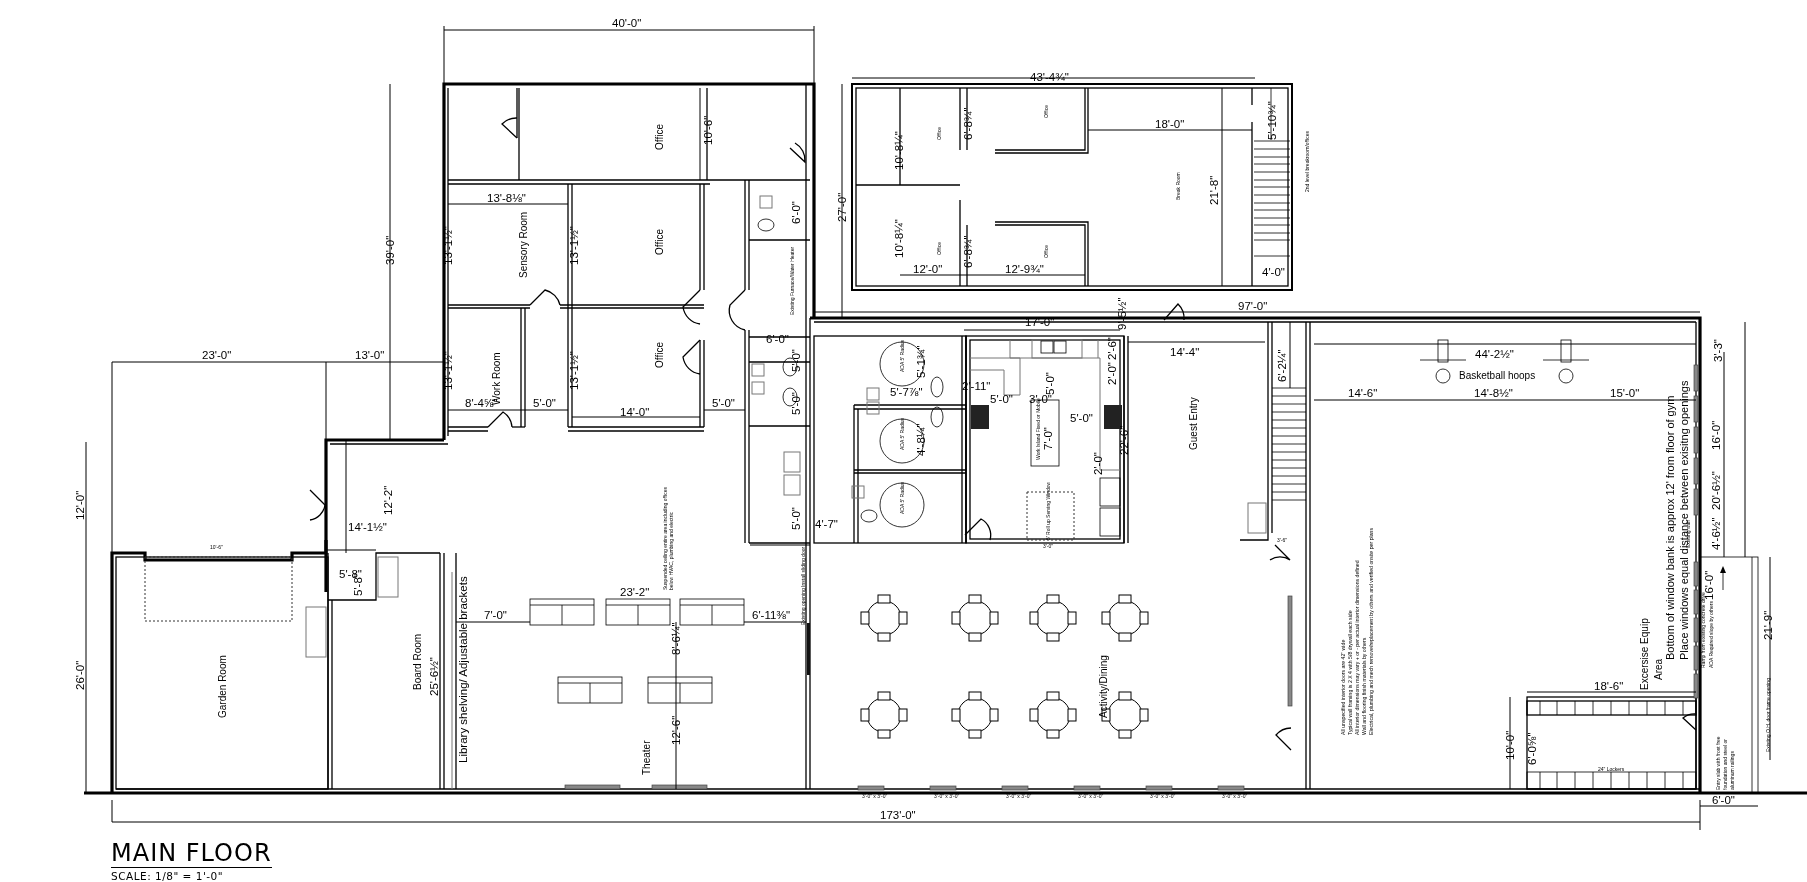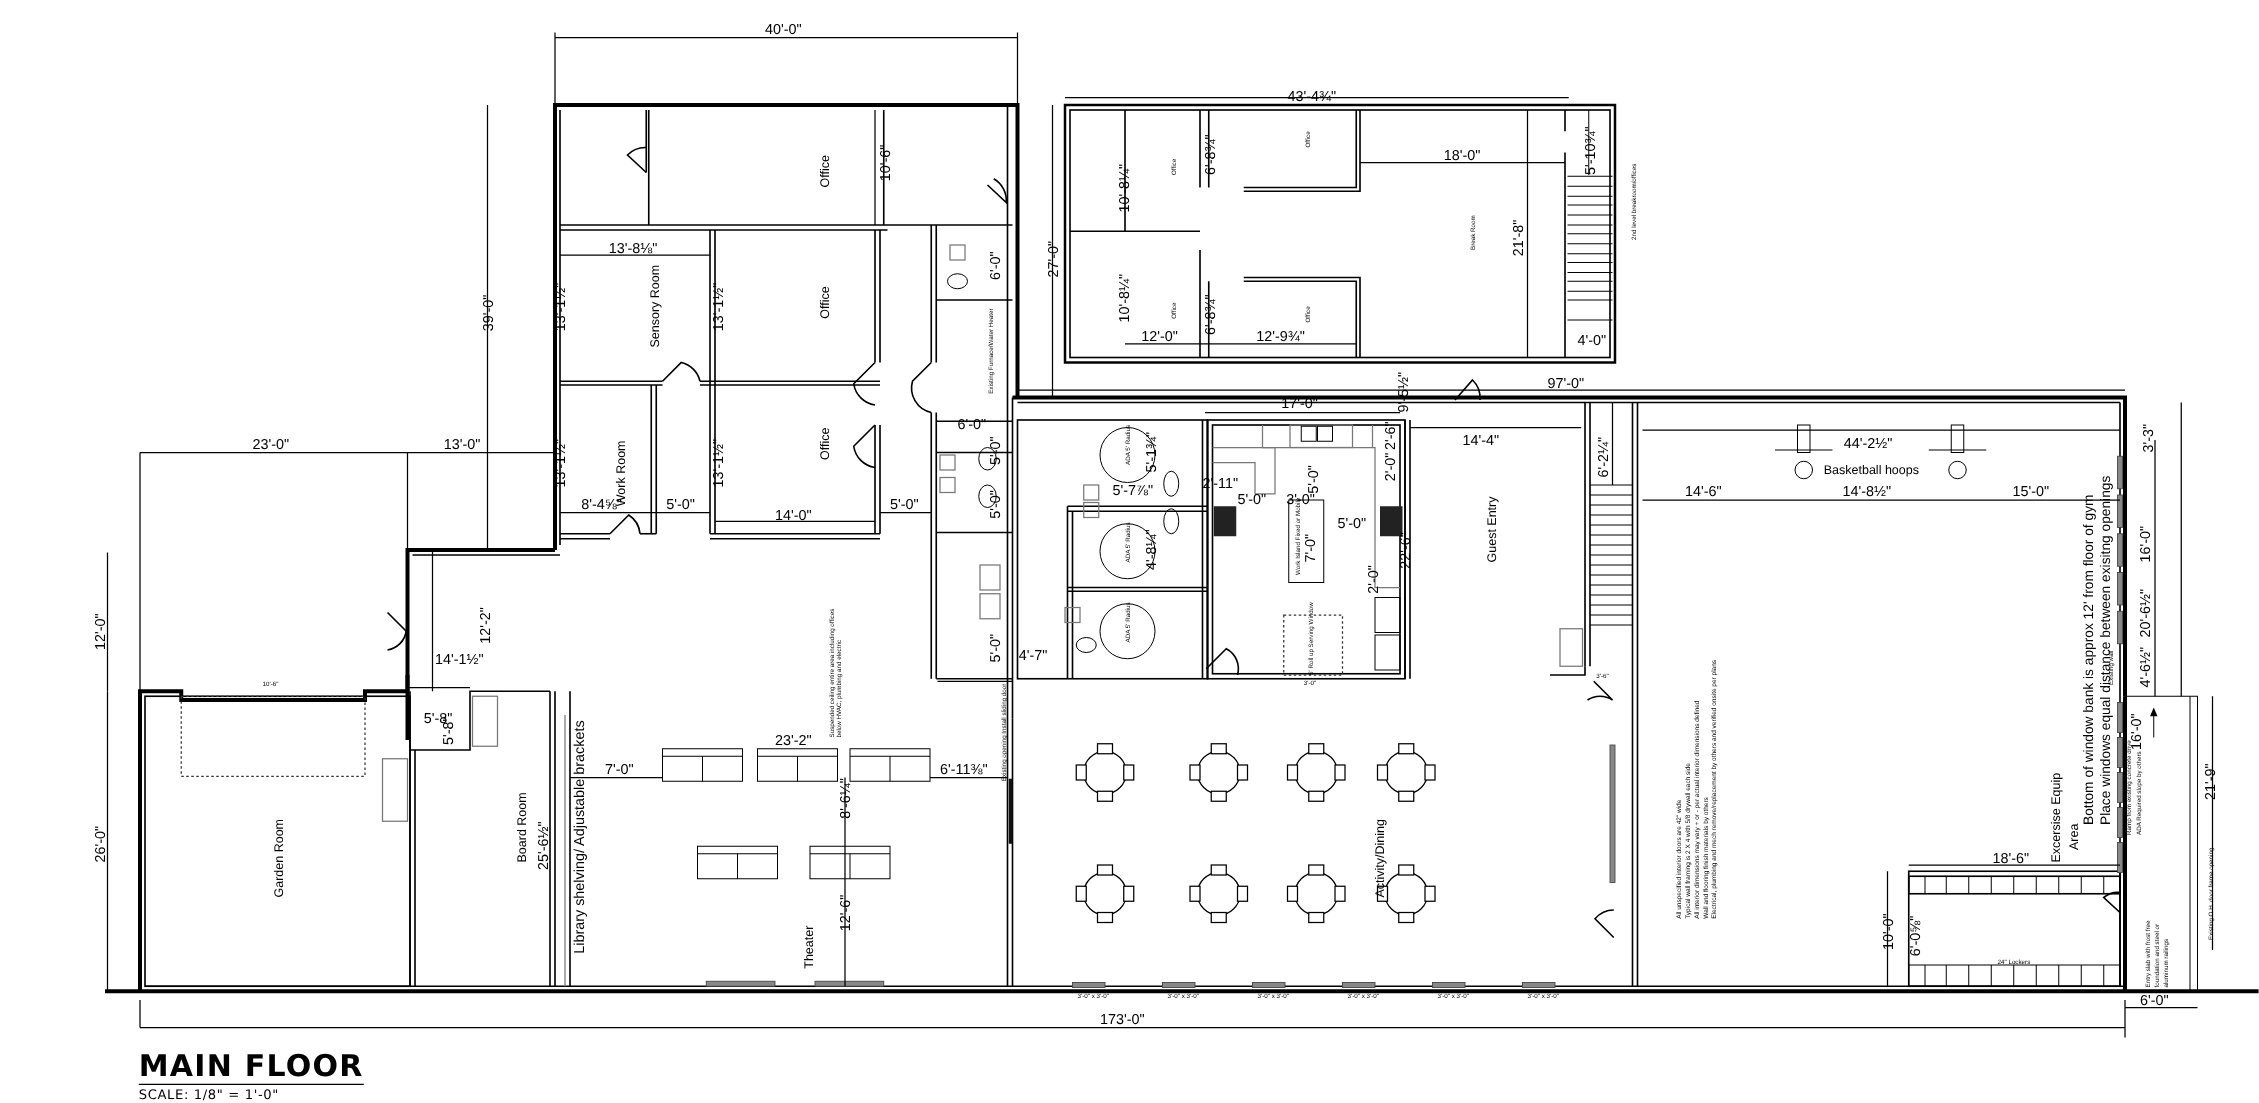--- a/index.html
+++ b/index.html
@@ -15,21 +15,21 @@
   .dash { stroke: #333; stroke-width: 1; fill: none; stroke-dasharray: 2 2; }
   .dimtxt { font-family: "Liberation Sans", sans-serif; font-size: 11.5px; fill: #000; }
   .roomtxt { font-family: "Liberation Sans", sans-serif; font-size: 10px; fill: #000; }
   .tinytxt { font-family: "Liberation Sans", sans-serif; font-size: 5px; fill: #000; }
   .notetxt { font-family: "Liberation Sans", sans-serif; font-size: 5.2px; fill: #000; }
   .bigtxt { font-family: "Liberation Sans", sans-serif; font-size: 11px; fill: #000; }
   .door { stroke: #000; stroke-width: 1.3; fill: none; }
   .win { fill: #888; stroke: #444; stroke-width: 0.7; }
   .chair { fill: #fff; stroke: #000; stroke-width: 1; }
   .title-block { position: absolute; left: 111px; top: 840px; }
-  .title-main { font-family: "DejaVu Sans", sans-serif; font-size: 24px; letter-spacing: 1px; color: #000; line-height: 26px; border-bottom: 1.5px solid #000; padding-bottom: 1px; font-weight: bold; text-transform: uppercase; display: inline-block; }
+  .title-main { font-family: "DejaVu Sans", sans-serif; font-size: 24px; letter-spacing: 1px; color: #000; line-height: 26px; border-bottom: 1.5px solid #000; padding-bottom: 1px; font-weight: normal; text-transform: uppercase; display: inline-block; }
   .title-scale { font-family: "DejaVu Sans", sans-serif; font-size: 10.5px; color: #000; letter-spacing: 0.5px; margin-top: 2px; }
 </style>
 </head>
 <body>
 
 <svg id="plan" width="1807" height="882" viewBox="0 0 1807 882" xmlns="http://www.w3.org/2000/svg">
 
   <g>
 
     <polyline class="wall w3" points="444,440 444,84 814,84 814,318"></polyline>

